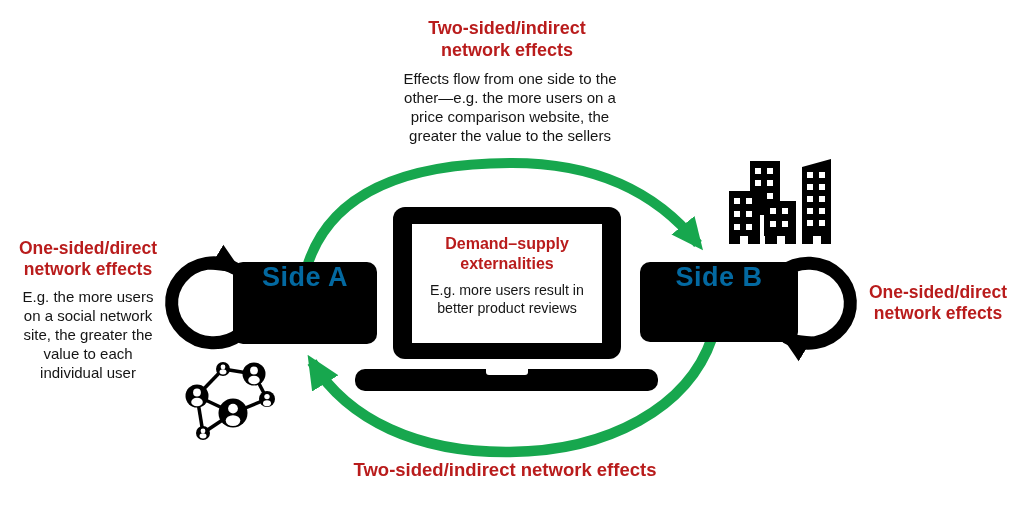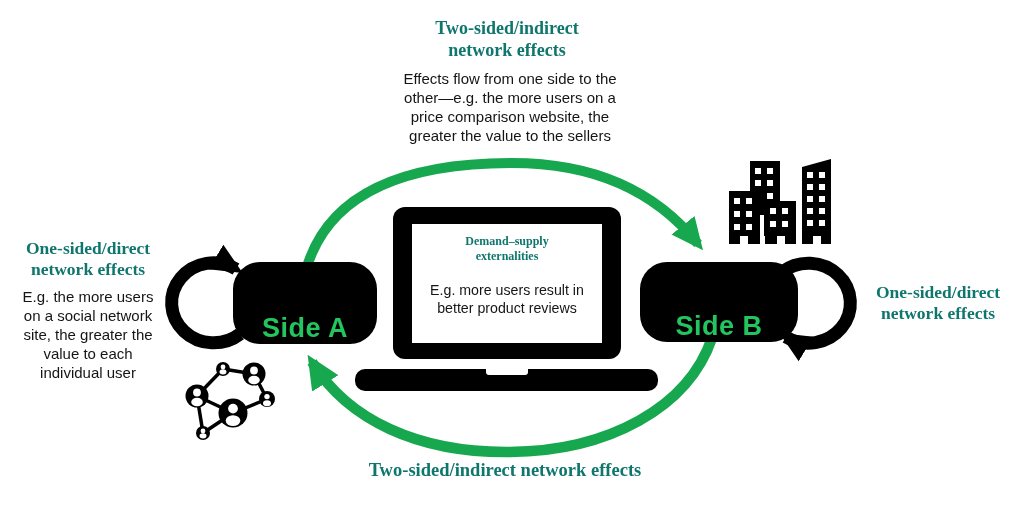--- a/index.html
+++ b/index.html
@@ -9,33 +9,33 @@
   html,body{margin:0;padding:0;background:#ffffff;}
   .stage{
     position:relative;width:1024px;height:510px;background:#ffffff;overflow:hidden;
     font-family:"Liberation Sans","DejaVu Sans",sans-serif;color:#111;
   }
   .layer-svg{position:absolute;left:0;top:0;z-index:1;}
   .txt{
     position:absolute;text-align:center;white-space:pre-line;
     transform:translateX(-50%);z-index:3;color:#151515;
   }
-  .hd{font-weight:700;color:#0f766e;font-family:Liberation Serif, serif;}
+  .hd{font-weight:700;color:#b91c1c;}
   .top-heading{left:507px;top:18px;width:320px;font-size:18px;line-height:1.2;}
   .top-body{left:510px;top:70px;width:300px;font-size:15px;line-height:1.26;}
   .left-heading{left:88px;top:238px;width:190px;font-size:17.5px;line-height:1.2;}
   .left-body{left:88px;top:287px;width:180px;font-size:15px;line-height:1.27;}
   .right-heading{left:938px;top:282px;width:190px;font-size:17.5px;line-height:1.2;}
   .bottom-heading{left:505px;top:459px;width:420px;font-size:18.5px;line-height:1.2;}
-  .laptop-heading{left:507px;top:234px;width:190px;font-size:12px;line-height:1.22;}
+  .laptop-heading{left:507px;top:234px;width:190px;font-size:16px;line-height:1.22;}
   .laptop-body{left:507px;top:281px;width:219px;font-size:14.2px;line-height:1.3;}
   .side-box{
-    position:absolute;z-index:2;background:var(--ink);border-radius:27px;
-    display:flex;align-items:flex-end;justify-content:center;
-    color:#22c55e;font-weight:700;font-size:27px;letter-spacing:.5px;
+    position:absolute;z-index:2;background:var(--ink);border-radius:10px;
+    display:flex;align-items:flex-start;justify-content:center;
+    color:#0369a1;font-weight:700;font-size:27px;letter-spacing:.5px;
   }
   .side-a{left:233px;top:262px;width:144px;height:82px;}
   .side-b{left:640px;top:262px;width:158px;height:80px;}
   .stroke-green{stroke:var(--green);}
   .fill-green{fill:var(--green);}
   .stroke-black{stroke:var(--ink);}
   .fill-black{fill:var(--ink);}
   .fill-white{fill:#ffffff;}
 </style>
 </head>

